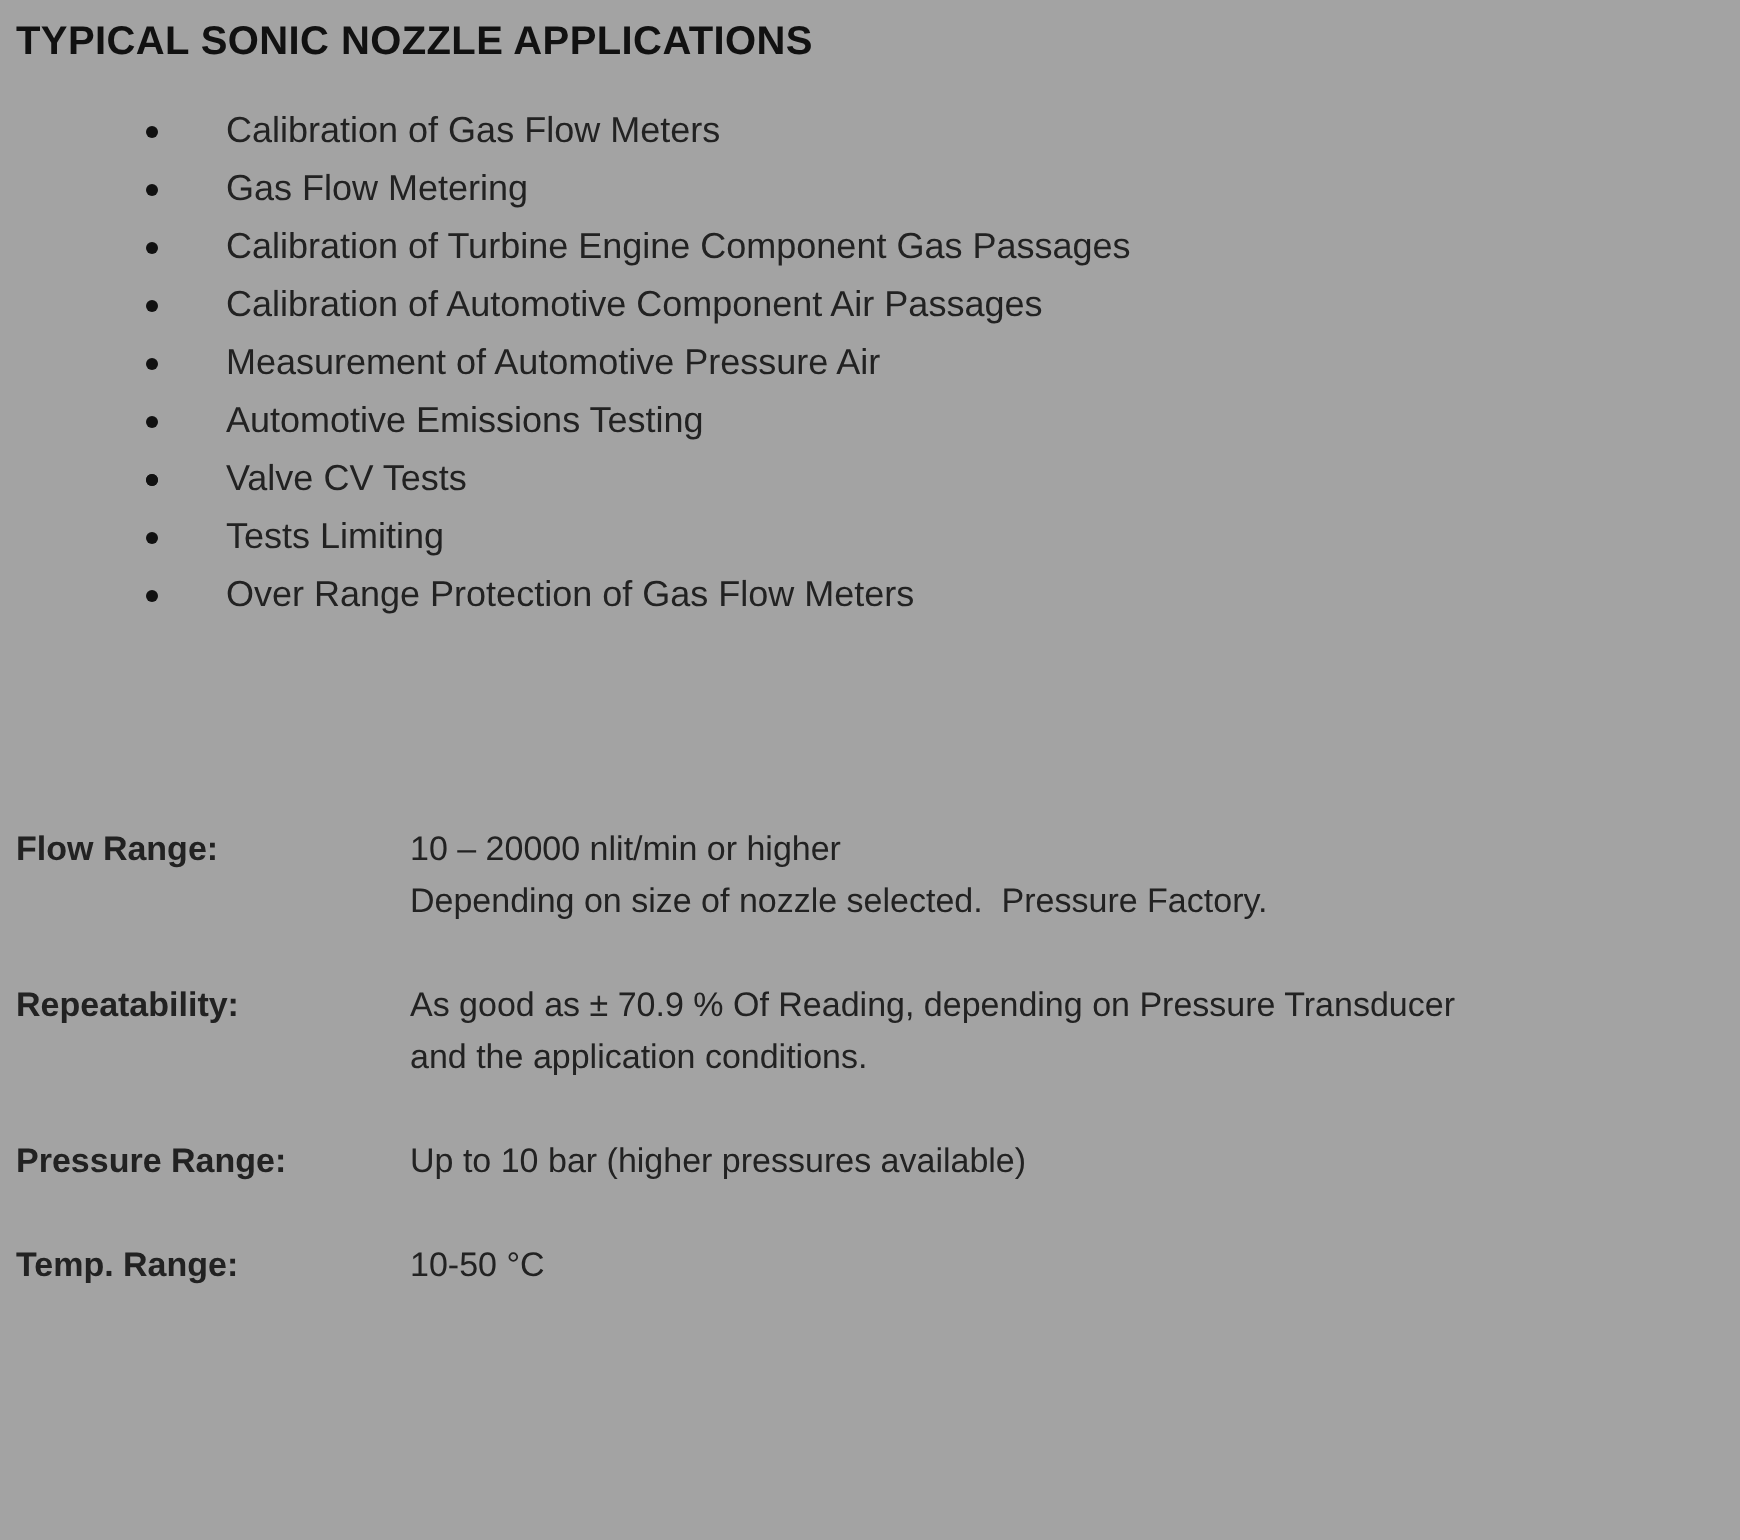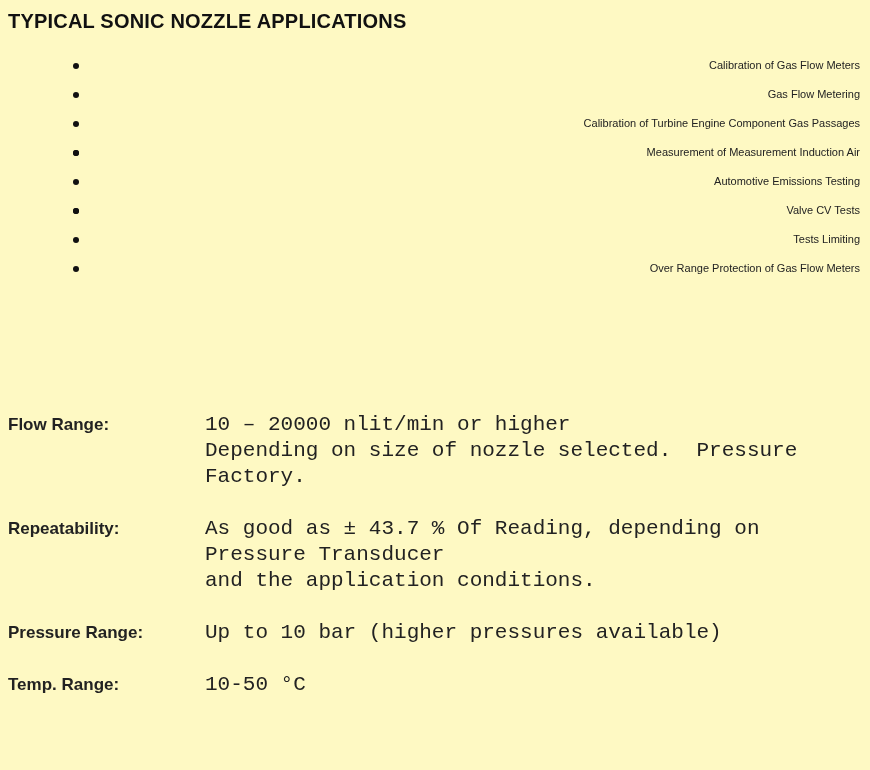--- a/index.html
+++ b/index.html
@@ -4,21 +4,21 @@
 <style>
   html, body {
     margin: 0;
     padding: 0;
     background: #ffffff;
   }
   .page {
     position: relative;
     width: 870px;
     height: 770px;
-    background: #fef9c3;
+    background: #a3a3a3;
     color: #1a1a1a;
     font-family: "Liberation Sans", "DejaVu Sans", sans-serif;
     overflow: hidden;
     box-sizing: border-box;
     padding: 8px 10px 16px 8px;
   }
   .doc-title {
     font-size: 20px;
     font-weight: bold;
     letter-spacing: 0.2px;
@@ -27,24 +27,23 @@
   }
   .app-list {
     list-style: none;
     margin: 18px 0 0 0;
     padding: 0;
   }
   .app-list li {
     position: relative;
     padding-left: 105px;
     line-height: 29px;
-    font-size: 11px;
+    font-size: 18px;
     color: #222222;
     white-space: pre-wrap;
-    text-align: right;
   }
   .app-list li .bullet {
     position: absolute;
     left: 65px;
     top: 12px;
     width: 6px;
     height: 6px;
     border-radius: 50%;
     background: #111111;
   }
@@ -60,40 +59,39 @@
     margin-bottom: 26px;
   }
   .spec-label {
     font-size: 17px;
     line-height: 26px;
     color: #222222;
     white-space: pre-wrap;
     font-weight: bold;
   }
   .spec-value .line {
-    font-size: 21px;
+    font-size: 17px;
     line-height: 26px;
     color: #222222;
     white-space: pre-wrap;
-    font-family: Liberation Mono, monospace;
   }
 </style>
 </head>
 <body>
 
 <div class="page">
 
   <h1 class="doc-title">TYPICAL SONIC NOZZLE APPLICATIONS</h1>
 
   <ul class="app-list">
     <li><span class="bullet"></span><span>Calibration of Gas Flow Meters</span></li>
     <li><span class="bullet"></span><span>Gas Flow Metering</span></li>
     <li><span class="bullet"></span><span>Calibration of Turbine Engine Component Gas Passages</span></li>
-    <li><span class="bullet"></span></li>
-    <li><span class="bullet"></span><span>Measurement of Measurement Induction Air</span></li>
+    <li><span class="bullet"></span><span>Calibration of Automotive Component Air Passages</span></li>
+    <li><span class="bullet"></span><span>Measurement of Automotive Pressure Air</span></li>
     <li><span class="bullet"></span><span>Automotive Emissions Testing</span></li>
     <li><span class="bullet"></span></li>
     <li><span class="bullet"></span><span>Valve CV Tests</span></li>
     <li><span class="bullet"></span><span>Tests Limiting</span></li>
     <li><span class="bullet"></span><span>Over Range Protection of Gas Flow Meters</span></li>
   </ul>
 
   <div class="specs">
 
     <div class="spec-row">
@@ -102,21 +100,21 @@
         <div class="line">10 – 20000 nlit/min or higher</div>
         <div class="line">Depending on size of nozzle selected.  Pressure Factory.</div>
       </div>
     </div>
 
 
 
     <div class="spec-row">
       <div class="spec-label">Repeatability:</div>
       <div class="spec-value">
-        <div class="line">As good as ± 43.7 % Of Reading, depending on Pressure Transducer</div>
+        <div class="line">As good as ± 70.9 % Of Reading, depending on Pressure Transducer</div>
         <div class="line">and the application conditions.</div>
       </div>
     </div>
 
     <div class="spec-row">
       <div class="spec-label">Pressure Range:</div>
       <div class="spec-value">
         <div class="line">Up to 10 bar (higher pressures available)</div>
       </div>
     </div>

